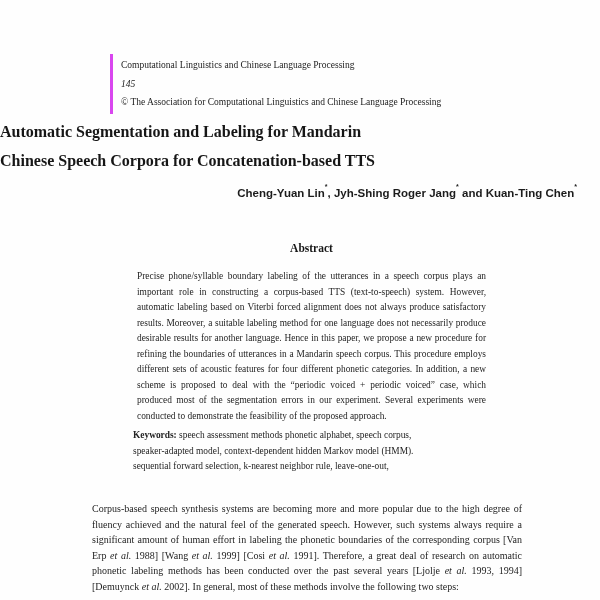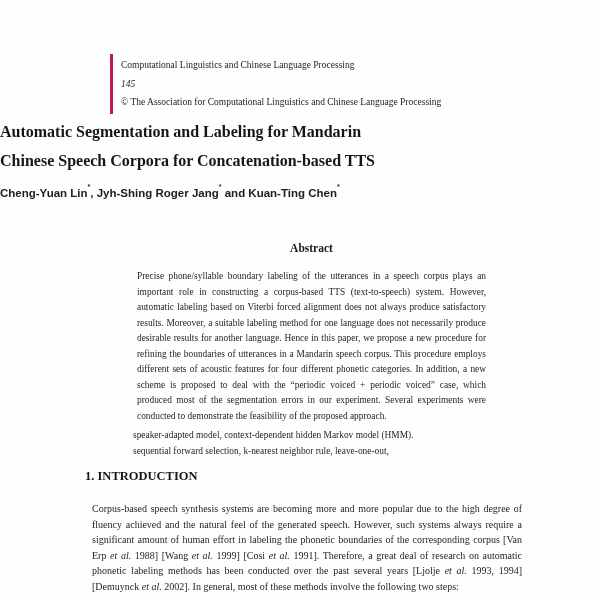--- a/index.html
+++ b/index.html
@@ -7,41 +7,41 @@
     width:600px; height:600px; overflow:hidden;
     background:#ffffff;
     font-family:"Liberation Serif", serif;
     color:#1f1f1f;
   }
   .page { position:relative; width:600px; height:600px; background:#fefefe; }
 
   
   .journal-header {
     position:absolute; left:110px; top:54px; width:388px;
-    border-left:3px solid #be185d;
+    border-left:3px solid #d946ef;
     padding:2px 0 2px 8px;
     font-size:9.5px; line-height:18.5px; color:#222;
   }
   .jh-flex { display:flex; justify-content:space-between; }
   .page-num { font-style:italic; padding-right:2px; }
 
   
   .title {
     position:absolute; left:0; top:118px; width:600px; margin:0;
     text-align:left; font-size:16px; font-weight:bold; line-height:28.5px;
     color:#161616;
   }
   .t-line { display:block; }
 
   
   .authors {
     position:absolute; left:0; top:186px; width:536px;
-    text-align:left;
+    text-align:right;
     font-family:"Liberation Sans", sans-serif;
-    font-weight:bold; font-size:11.5px; color:#1c1c1c;
+    font-weight:bold; font-size:11.5px; color:#1c1c1c;padding-left:41px;
   }
   .authors .sup { font-size:0.62em; position:relative; top:-0.45em; }
 
   
   .abstract { position:absolute; left:133px; top:224px; width:357px; }
   .abstract-heading {
     text-align:center; font-weight:bold; font-size:11.5px;
     line-height:15px; margin:17px 0 13px 0; color:#161616;
   }
   .abstract-body {
@@ -83,22 +83,22 @@
     <span class="t-line">Automatic Segmentation and Labeling for Mandarin</span>
     <span class="t-line">Chinese Speech Corpora for Concatenation-based TTS</span>
   </h1>
 
   <div class="authors"><span>Cheng-Yuan Lin</span><span class="sup">*</span><span>, Jyh-Shing Roger Jang</span><span class="sup">*</span><span> and Kuan-Ting Chen</span><span class="sup">*</span></div>
 
   <section class="abstract">
     <h2 class="abstract-heading">Abstract</h2>
     <p class="abstract-body">Precise phone/syllable boundary labeling of the utterances in a speech corpus plays an important role in constructing a corpus-based TTS (text-to-speech) system. However, automatic labeling based on Viterbi forced alignment does not always produce satisfactory results. Moreover, a suitable labeling method for one language does not necessarily produce desirable results for another language. Hence in this paper, we propose a new procedure for refining the boundaries of utterances in a Mandarin speech corpus. This procedure employs different sets of acoustic features for four different phonetic categories. In addition, a new scheme is proposed to deal with the “periodic voiced + periodic voiced” case, which produced most of the segmentation errors in our experiment. Several experiments were conducted to demonstrate the feasibility of the proposed approach.</p>
     <p class="keywords">
+      <span class="kw-line"><span class="b">Keywords:</span><span> speech assessment methods phonetic alphabet, speech corpus,</span></span>
       <span class="kw-line">speaker-adapted model, context-dependent hidden Markov model (HMM).</span>
       <span class="kw-line">sequential forward selection, k-nearest neighbor rule, leave-one-out,</span>
     </p>
   </section>
 
-  <h2 class="section-heading">1. INTRODUCTION</h2>
 
   <p class="intro-body"><span>Corpus-based speech synthesis systems are becoming more and more popular due to the high degree of fluency achieved and the natural feel of the generated speech. However, such systems always require a significant amount of human effort in labeling the phonetic boundaries of the corresponding corpus [Van Erp </span><span class="i">et al.</span><span> 1988] [Wang </span><span class="i">et al.</span><span> 1999] [Cosi </span><span class="i">et al.</span><span> 1991]. Therefore, a great deal of research on automatic phonetic labeling methods has been conducted over the past several years [Ljolje </span><span class="i">et al.</span><span> 1993, 1994] [Demuynck </span><span class="i">et al.</span><span> 2002]. In general, most of these methods involve the following two steps:</span></p>
 
 </div>
 
 </body></html>

